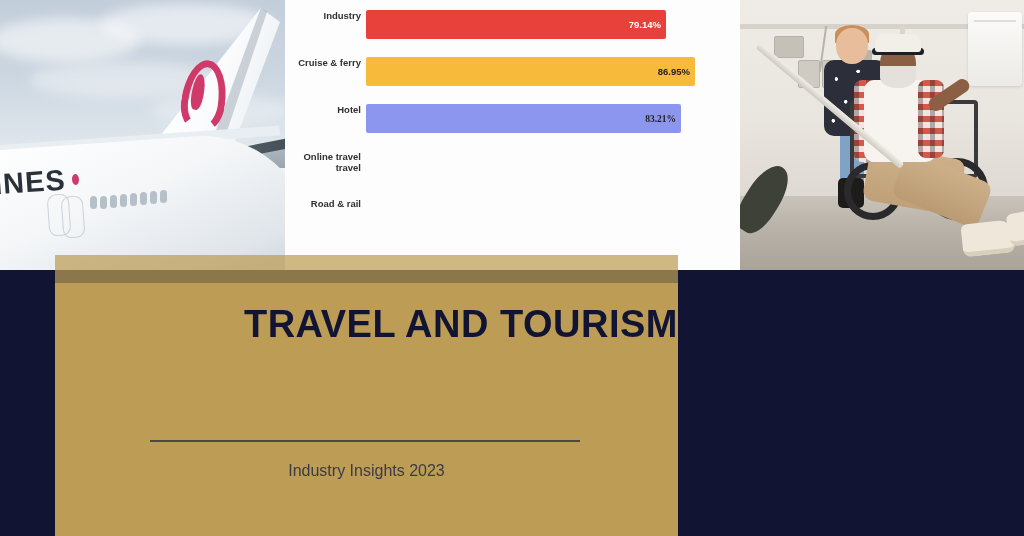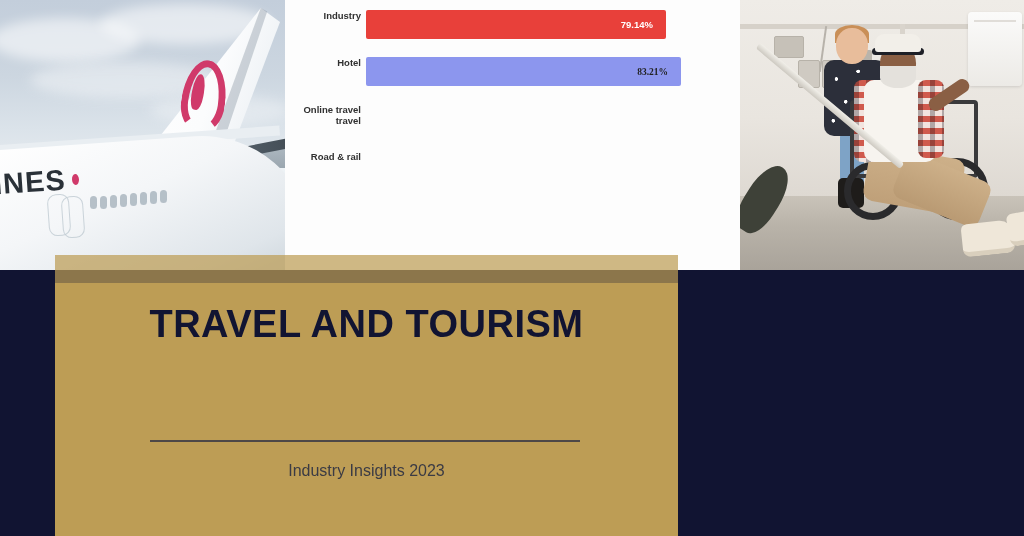--- a/index.html
+++ b/index.html
@@ -57,21 +57,21 @@
   .pl-door{position:absolute;width:20px;height:40px;border:1.4px solid #c2ccd4;border-radius:9px;opacity:.85;}
 
   
   .chart-card{position:absolute;left:285px;top:0;width:455px;height:270px;background:#fdfdfd;}
   .chart-rows{position:absolute;left:0;top:10px;width:455px;}
   .crow{position:relative;height:47px;}
   .crow-label{position:absolute;left:0;top:0;width:76px;text-align:right;
     font-size:9.5px;font-weight:bold;color:#303030;line-height:11px;}
   .crow-bar{position:absolute;left:81px;top:0;height:29px;border-radius:2px;
     display:flex;align-items:center;justify-content:flex-end;}
-  .crow-val{font-size:9.5px;font-weight:bold;padding-right:13px;white-space:nowrap;}
+  .crow-val{font-size:9.5px;font-weight:bold;padding-right:5px;white-space:nowrap;}
 
   
   .photo-right{position:absolute;left:740px;top:0;width:284px;height:270px;overflow:hidden;background:#e4e0da;}
   .pr-wall{position:absolute;left:0;top:0;width:284px;height:196px;
     background:linear-gradient(#efece7 0%,#e9e5df 60%,#ded9d2 100%);}
   .pr-floor{position:absolute;left:0;top:196px;width:284px;height:74px;
     background:linear-gradient(#c9c3b9 0%,#b9b3a9 40%,#a9a39a 100%);}
   .pr-pipe{position:absolute;left:0;top:24px;width:284px;height:5px;background:#d6d1c9;}
   .pr-pipe2{position:absolute;left:160px;top:24px;width:5px;height:64px;background:#d9d4cc;}
   .pr-cord{position:absolute;left:82px;top:26px;width:2px;height:46px;background:#b7b2aa;transform:rotate(8deg);}
@@ -131,21 +131,21 @@
     border-radius:48% 48% 40% 40%;transform:rotate(32deg);}
   .pr-arm2{position:absolute;left:36px;top:96px;width:48px;height:13px;border-radius:7px;background:#e8bd9b;transform:rotate(14deg);}
 
   
   .navy{position:absolute;left:0;top:283px;width:1024px;height:253px;background:#111432;}
 
   
   .gold-over{position:absolute;left:55px;top:255px;width:623px;height:28px;background:rgba(189,157,85,.72);}
   .gold{position:absolute;left:55px;top:283px;width:623px;height:253px;background:#BD9D55;}
 
-  .title-wrap{position:absolute;left:55px;top:296px;width:623px;text-align:center;}
+  .title-wrap{position:absolute;left:55px;top:296px;width:623px;text-align:right;}
   .title-line{font-size:38px;font-weight:bold;color:#111432;letter-spacing:.5px;line-height:56px;}
   .rule{position:absolute;left:150px;top:440px;width:430px;height:1.6px;background:#3a3a45;opacity:.85;}
   .subtitle{position:absolute;left:55px;top:462px;width:623px;text-align:center;
     font-size:16px;color:#3b3b44;}
 </style>
 </head>
 <body>
 
 <div class="canvas">
 
@@ -188,20 +188,26 @@
     <div class="chart-card">
       <div class="chart-rows">
 
         <div class="crow">
           <div class="crow-label">Industry</div>
           <div class="crow-bar" style="width:300px;background:#E8403A;">
             <span class="crow-val" style="color:#FFFFFF;">79.14%</span>
           </div>
         </div>
 
+        <div class="crow">
+          <div class="crow-label">Cruise &amp; ferry</div>
+          <div class="crow-bar" style="width:329px;background:#F8BA3A;">
+            <span class="crow-val" style="color:#222222;">86.95%</span>
+          </div>
+        </div>
 
         <div class="crow">
           <div class="crow-label">Hotel</div>
           <div class="crow-bar" style="width:315px;background:#8C96EE;font-family:Liberation Serif, serif;">
             <span class="crow-val" style="color:#222222;">83.21%</span>
           </div>
         </div>
 
         <div class="crow">
           <div class="crow-label">Online travel travel</div>

